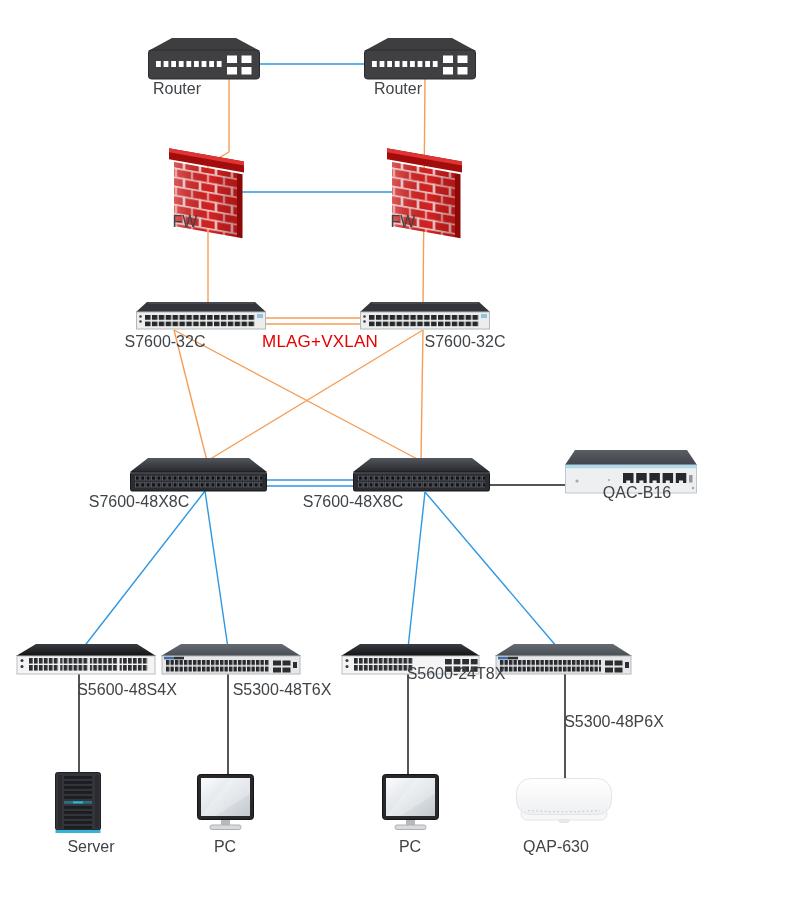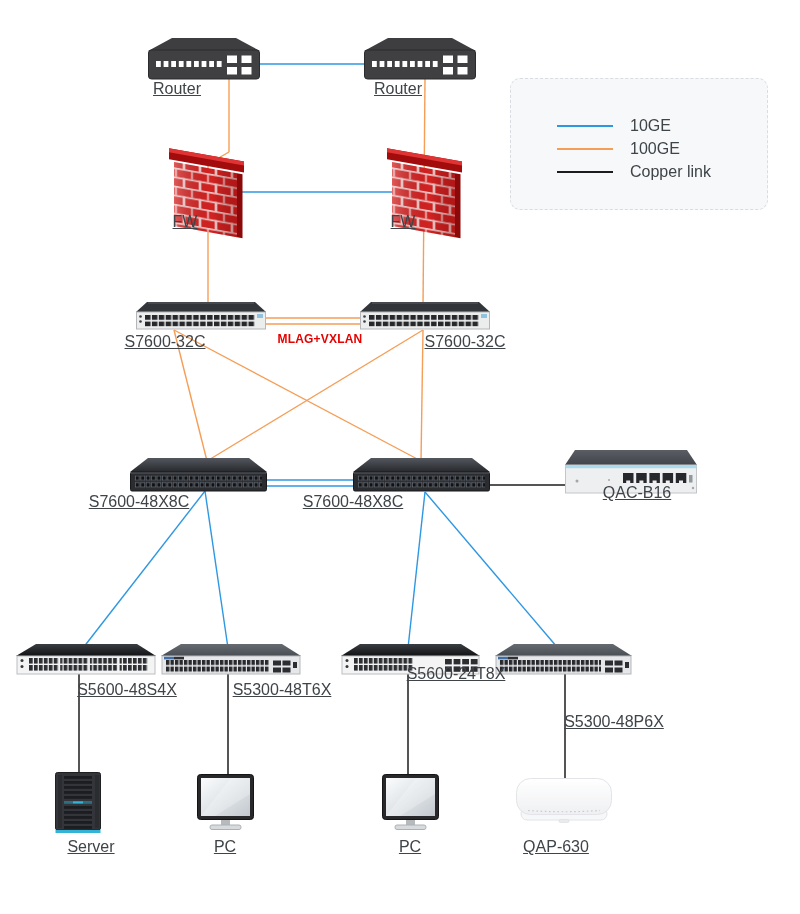--- a/index.html
+++ b/index.html
@@ -3,22 +3,22 @@
 <meta charset="utf-8">
 <style>
   html,body{margin:0;padding:0;background:#ffffff;}
   .canvas{position:relative;width:800px;height:914px;background:#ffffff;overflow:hidden;
           font-family:"Liberation Sans",sans-serif;}
   svg.links{position:absolute;left:0;top:0;}
   .l10{stroke:var(--c-10ge,#2e97e2);stroke-width:1.4;}
   .l100{stroke:var(--c-100ge,#f59e57);stroke-width:1.4;}
   .lcu{stroke:var(--c-copper,#1c1c1c);stroke-width:1.5;}
   .node{position:absolute;}
-  .lbl{position:absolute;font-size:16px;color:#3f4448;text-align:center;white-space:nowrap;text-decoration:underline;}
-  .mlag{position:absolute;font-size:12px;font-weight:bold;color:var(--c-mlag,#e60000);
+  .lbl{position:absolute;font-size:16px;color:#3f4448;text-align:center;white-space:nowrap;}
+  .mlag{position:absolute;font-size:17px;font-weight:normal;color:var(--c-mlag,#e60000);
         text-align:center;letter-spacing:.2px;}
   .legend{position:absolute;left:510px;top:78px;width:258px;height:132px;background:#f7f8f9;
           border:1px dashed #d9dce0;border-radius:10px;box-sizing:border-box;padding:35px 0 0 46px;}
   .lrow{display:flex;align-items:center;height:23px;}
   .lline{width:56px;height:0;border-top:2px solid #000;margin-right:17px;}
   .lline.c10{border-color:var(--c-10ge,#2e97e2);}
   .lline.c100{border-color:var(--c-100ge,#f59e57);}
   .lline.ccu{border-color:var(--c-copper,#1c1c1c);}
   .ltext{font-size:16px;color:#3f4448;}
 </style>
@@ -377,28 +377,14 @@
   <div class="lbl" style="left:222px;top:681px;width:120px">S5300-48T6X</div>
   <div class="lbl" style="left:396px;top:665px;width:120px">S5600-24T8X</div>
   <div class="lbl" style="left:554px;top:713px;width:120px">S5300-48P6X</div>
   <div class="lbl" style="left:31px;top:838px;width:120px">Server</div>
   <div class="lbl" style="left:165px;top:838px;width:120px">PC</div>
   <div class="lbl" style="left:350px;top:838px;width:120px">PC</div>
   <div class="lbl" style="left:496px;top:838px;width:120px">QAP-630</div>
 
   <div class="mlag" style="left:250px;top:332px;width:140px">MLAG+VXLAN</div>
 
-  <div class="legend">
-    <div class="lrow">
-      <span class="lline c10"></span>
-      <span class="ltext">10GE</span>
-    </div>
-    <div class="lrow">
-      <span class="lline c100"></span>
-      <span class="ltext">100GE</span>
-    </div>
-    <div class="lrow">
-      <span class="lline ccu"></span>
-      <span class="ltext">Copper link</span>
-    </div>
-  </div>
 
 </div>
 
 </body></html>

